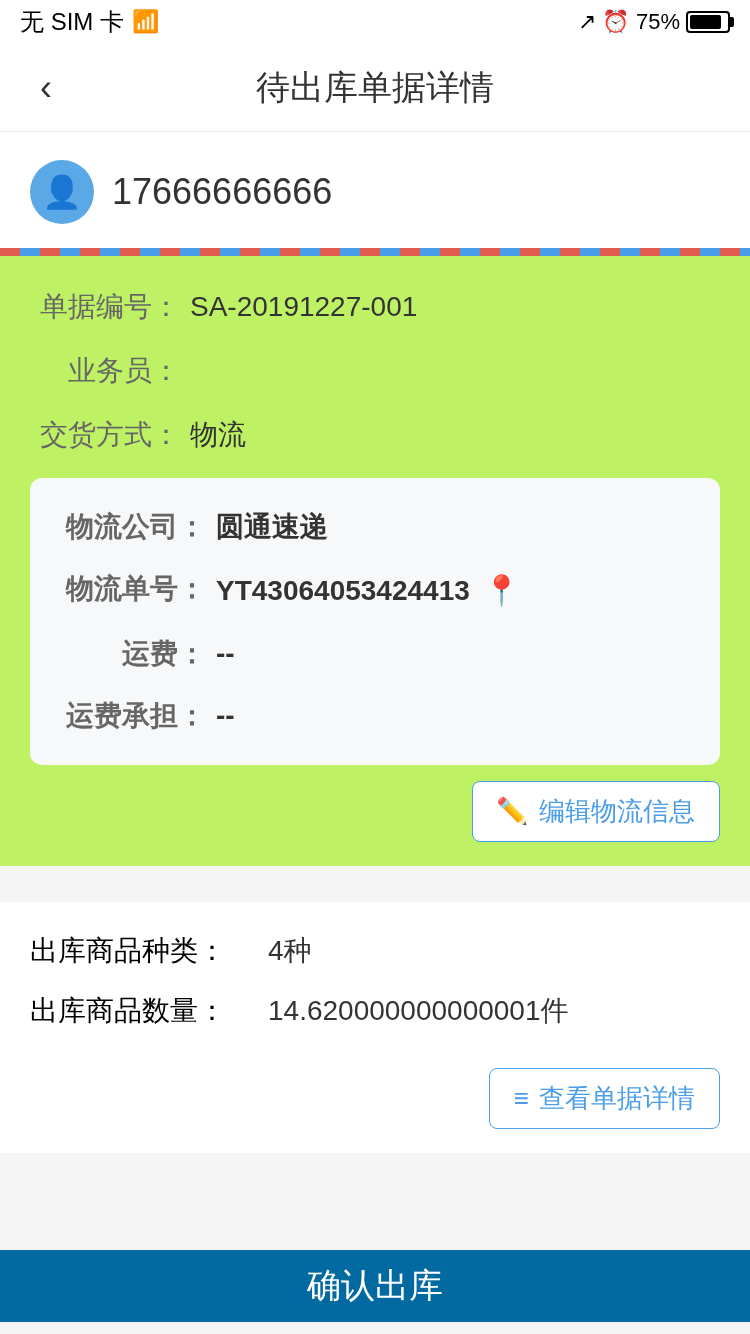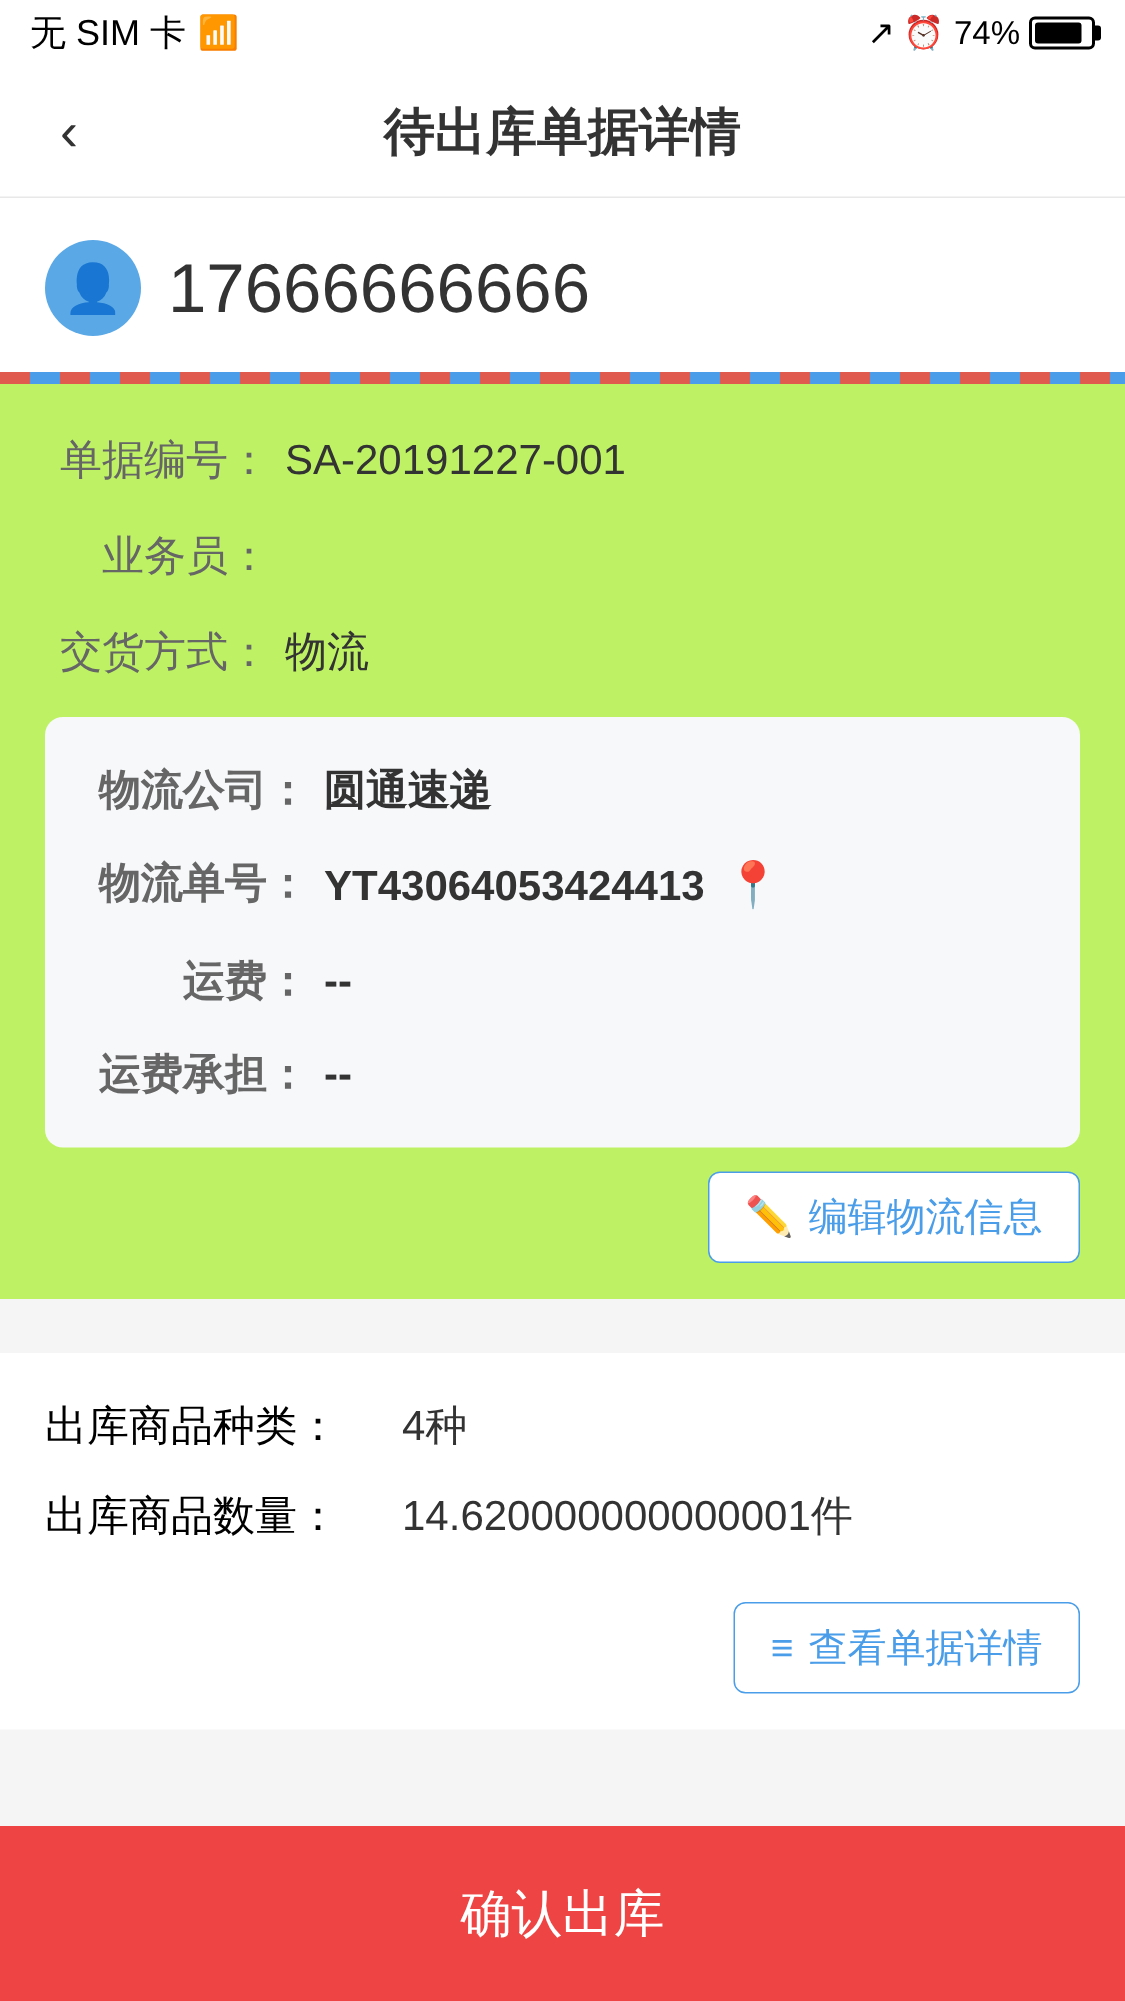--- a/index.html
+++ b/index.html
@@ -61,21 +61,21 @@
       font-size: 36px;
       color: #333;
       cursor: pointer;
       padding: 10px;
     }
     .nav-title {
       position: absolute;
       left: 50%;
       transform: translateX(-50%);
       font-size: 34px;
-      font-weight: 700;
+      font-weight: 400;
       color: #333;
     }
 
     
     .content {
       padding: 0;
     }
 
     
     .customer-header {
@@ -88,21 +88,21 @@
     }
     .avatar {
       width: 64px; height: 64px;
       background: #5aa8e6;
       border-radius: 50%;
       display: flex; align-items: center; justify-content: center;
       color: #fff; font-size: 32px;
       flex-shrink: 0;
     }
     .customer-phone {
-      font-size: 46px;
+      font-size: 36px;
       font-weight: 500;
       color: #333;
     }
 
     
     .dashed-divider {
       height: 8px;
       background: repeating-linear-gradient(
         90deg,
         #e05a4e 0px, #e05a4e 20px,
@@ -240,25 +240,25 @@
       gap: 10px;
       cursor: pointer;
     }
 
     
     .spacer { height: 200px; background: #f5f5f5; }
 
     
     .confirm-bar {
       position: fixed;
-      bottom: 0;
+      bottom: 12px;
       left: 0;
       width: 750px;
-      background: #ef4444;
-      height: 117px;
+      background: #0369a1;
+      height: 72px;
       display: flex;
       align-items: center;
       justify-content: center;
     }
     .confirm-btn {
       color: #fff;
       font-size: 34px;
       font-weight: 500;
       cursor: pointer;
     }
@@ -267,21 +267,21 @@
 <body>
 
 <div class="status-bar">
   <div class="status-left">
     <span>无 SIM 卡</span>
     <span class="wifi-icon">📶</span>
   </div>
   <div class="status-right">
     <span>↗</span>
     <span>⏰</span>
-    <span>74%</span>
+    <span>75%</span>
     <div class="battery-bar">
       <div class="battery-fill"></div>
     </div>
   </div>
 </div>
 
 <div class="nav-bar">
   <span class="back-btn">‹</span>
   <span class="nav-title">待出库单据详情</span>
 </div>

